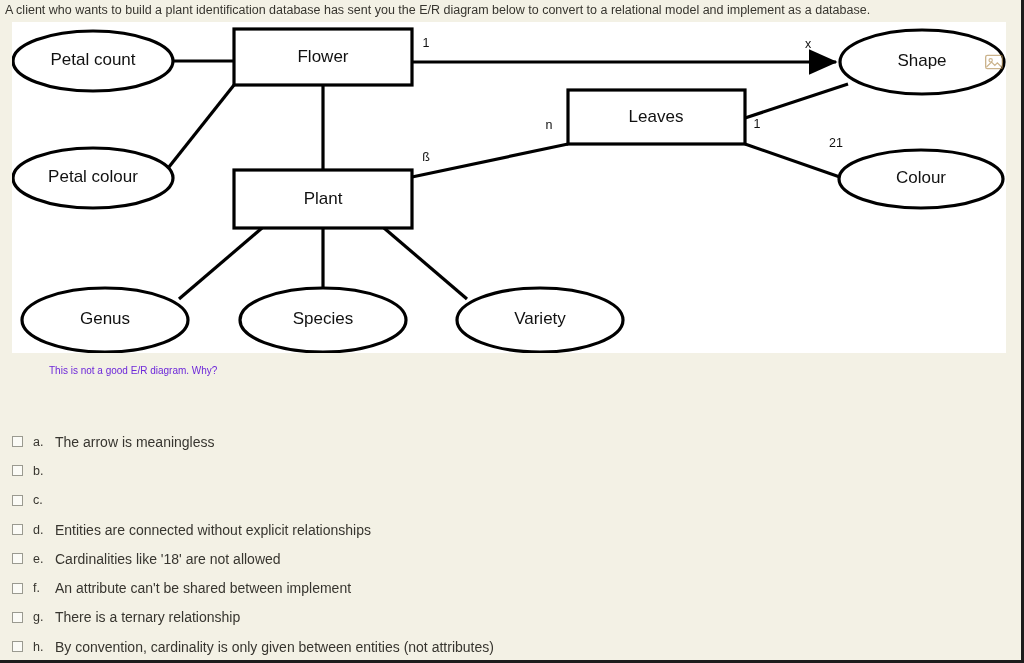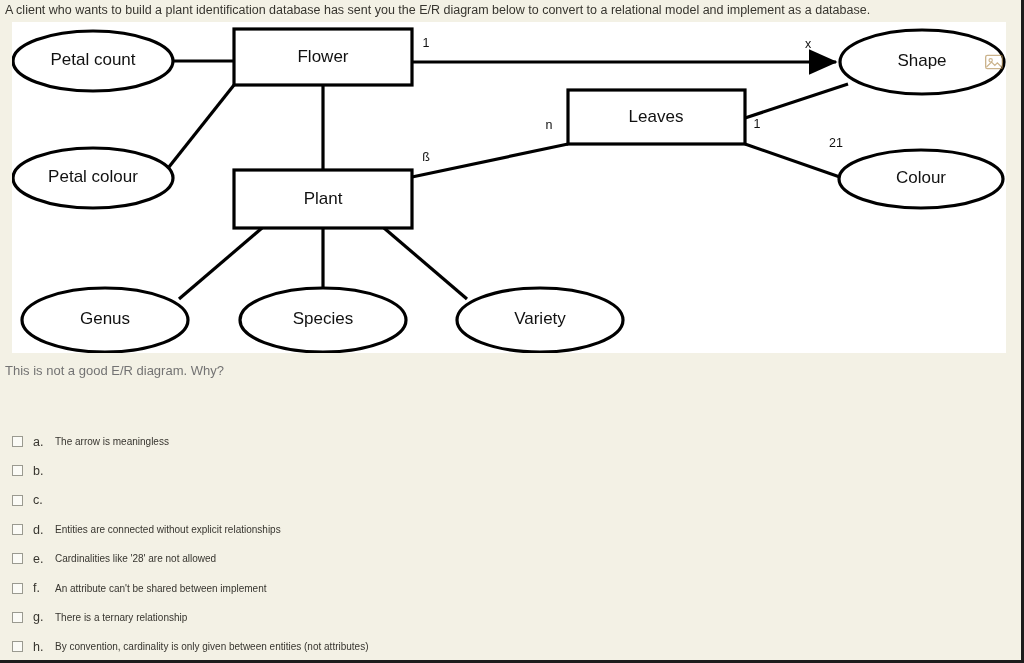--- a/index.html
+++ b/index.html
@@ -80,24 +80,25 @@
     height: 20px;
     opacity: 0.65;
   }
   .question-block {
     position: absolute;
     left: 5px;
     top: 363px;
     width: 900px;
   }
   .question-line {
-    font-size: 13px;
+    font-size: 10px;
     line-height: 15px;
-    color: #737373;
+    color: #6d28d9;
     margin-bottom: 11px;
+    margin-left: 44px;
   }
   .options {
     position: absolute;
     left: 5px;
     top: 427px;
     width: 900px;
   }
   .option-row {
     display: flex;
     align-items: center;
@@ -113,21 +114,21 @@
     margin-left: 7px;
   }
   .option-letter {
     font-size: 12.5px;
     color: #37352f;
     width: 22px;
     flex: 0 0 auto;
     margin-left: 10px;
   }
   .option-text {
-    font-size: 10px;
+    font-size: 14px;
     color: #37352f;
     white-space: nowrap;
   }
 </style>
 </head>
 <body>
 
 <div id="page">
 
   <div class="intro">A client who wants to build a plant identification database has sent you the E/R diagram below to convert to a relational model and implement as a database.</div>
@@ -215,21 +216,21 @@
       <span class="option-letter">c.</span>
     </div>
     <div class="option-row">
       <span class="option-checkbox"></span>
       <span class="option-letter">d.</span>
       <span class="option-text">Entities are connected without explicit relationships</span>
     </div>
     <div class="option-row">
       <span class="option-checkbox"></span>
       <span class="option-letter">e.</span>
-      <span class="option-text">Cardinalities like '28' are not allowed</span>
+      <span class="option-text">Cardinalities like '18' are not allowed</span>
     </div>
     <div class="option-row">
       <span class="option-checkbox"></span>
       <span class="option-letter">f.</span>
       <span class="option-text">An attribute can't be shared between implement</span>
     </div>
     <div class="option-row">
       <span class="option-checkbox"></span>
       <span class="option-letter">g.</span>
       <span class="option-text">There is a ternary relationship</span>

